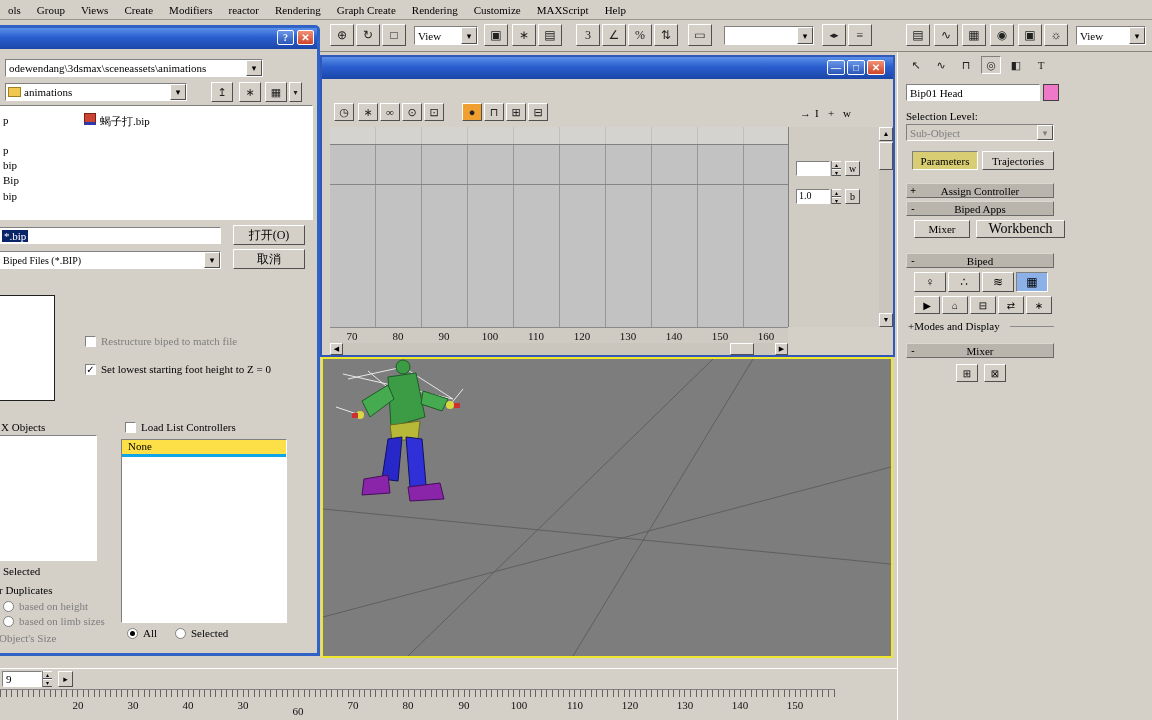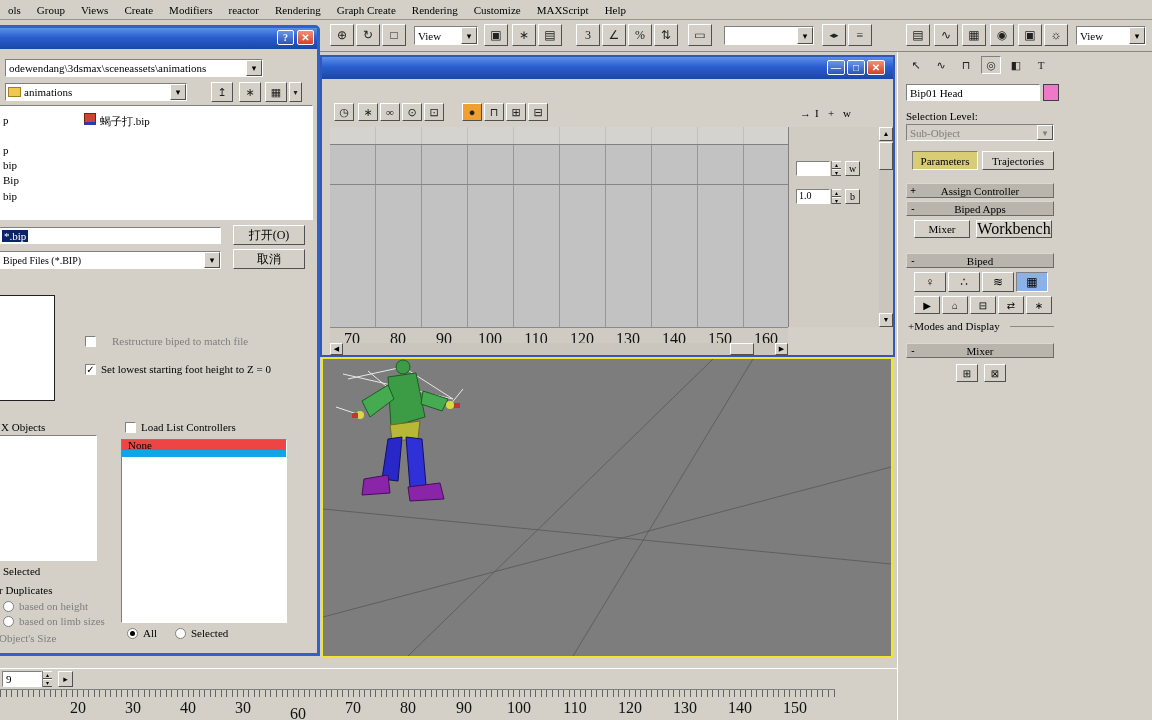--- a/index.html
+++ b/index.html
@@ -26,21 +26,21 @@
 .rollout .rtitle{flex:1;text-align:center;padding-right:12px}
 .chk{width:11px;height:11px;background:#fff;border-top:1px solid #808080;border-left:1px solid #808080;border-right:1px solid #fff;border-bottom:1px solid #fff;font-size:10px;line-height:9px;text-align:center;color:#000}
 .radio{width:11px;height:11px;border-radius:50%;background:#fff;border:1px solid #808080;display:flex;align-items:center;justify-content:center}
 .radio.sel::after{content:"";width:5px;height:5px;border-radius:50%;background:#000}
 .spin{width:10px;display:flex;flex-direction:column;background:#d4d0c8;border-left:1px solid #808080}
 .spin span{height:50%;font-size:6px;line-height:7px;text-align:center;border-top:1px solid #fff;border-bottom:1px solid #505050}
 .lbl{white-space:nowrap;font-size:11px}
 .glbl{white-space:nowrap;font-size:11px;color:#7e7e7e}
 .tickstrip{background:repeating-linear-gradient(90deg,#404040 0,#404040 1px,transparent 1px,transparent 5.52px)}
 .gridv{background-image:repeating-linear-gradient(90deg,transparent 0,transparent 45px,#999690 45px,#999690 46px)}
-.num{position:absolute;transform:translateX(-50%);font-size:16px;color:#111}
+.num{position:absolute;transform:translateX(-50%);font-size:11px;color:#111}
 .scrollbtn{display:flex;align-items:center;justify-content:center;font-size:7px;color:#000}
 </style>
 </head>
 <body>
 
 <div id="root">
 
   <div class="abs menubar" style="left:0;top:0;width:1152px;height:20px">
     <span class="mitem">ols</span>
     <span class="mitem">Group</span>
@@ -209,21 +209,21 @@
 
     <div class="abs rollout" style="left:8px;top:131px;width:148px">
       <span class="pm">+</span>
       <span class="rtitle">Assign Controller</span>
     </div>
     <div class="abs rollout" style="left:8px;top:149px;width:148px">
       <span class="pm">-</span>
       <span class="rtitle">Biped Apps</span>
     </div>
     <div class="abs btn raised" style="left:16px;top:168px;width:56px;height:18px;font-size:11px">Mixer</div>
-    <div class="abs btn raised" style="left:78px;top:168px;width:76px;height:18px;font-size:16px">Workbench</div>
+    <div class="abs btn raised" style="left:78px;top:168px;width:89px;height:18px;font-size:14px">Workbench</div>
 
     <div class="abs rollout" style="left:8px;top:201px;width:148px">
       <span class="pm">-</span>
       <span class="rtitle">Biped</span>
     </div>
     <div class="abs btn raised" style="left:16px;top:220px;width:32px;height:20px">♀</div>
     <div class="abs btn raised" style="left:50px;top:220px;width:32px;height:20px">∴</div>
     <div class="abs btn raised" style="left:84px;top:220px;width:32px;height:20px">≋</div>
     <div class="abs btn sunkeng" style="left:118px;top:220px;width:32px;height:20px;background:#8cb0e8">▦</div>
     <div class="abs btn raised" style="left:16px;top:244px;width:26px;height:18px;font-size:10px">▶</div>
@@ -311,21 +311,21 @@
       <div class="abs btn raised" style="left:234px;top:176px;width:72px;height:20px">打开(O)</div>
 
       <div class="abs combo" style="left:0;top:202px;width:222px;height:18px">
         <span class="ctext" style="font-size:10px">Biped Files (*.BIP)</span>
         <span class="carrow">▾</span>
       </div>
       <div class="abs btn raised" style="left:234px;top:200px;width:72px;height:20px">取消</div>
 
       <div class="abs" style="left:0;top:246px;width:56px;height:106px;background:#fff;border:1px solid #202020"></div>
 
-      <div class="abs" style="left:86px;top:286px;display:flex;align-items:center;gap:16px">
+      <div class="abs" style="left:86px;top:286px;display:flex;align-items:center;gap:5px">
         <span class="chk"></span>
         <span class="glbl">Restructure biped to match file</span>
       </div>
       <div class="abs" style="left:86px;top:314px;display:flex;align-items:center;gap:5px">
         <span class="chk">✓</span>
         <span class="lbl">Set lowest starting foot height to Z = 0</span>
       </div>
 
       <span class="abs lbl" style="left:2px;top:372px">X Objects</span>
       <div class="abs sunken" style="left:0;top:386px;width:98px;height:126px"></div>
@@ -340,21 +340,21 @@
         <span class="radio"></span>
         <span class="glbl">based on limb sizes</span>
       </div>
       <span class="abs glbl" style="left:0;top:583px">Object's Size</span>
 
       <div class="abs" style="left:126px;top:372px;display:flex;align-items:center;gap:5px">
         <span class="chk"></span>
         <span class="lbl">Load List Controllers</span>
       </div>
       <div class="abs sunken" style="left:122px;top:390px;width:166px;height:184px;background:#fff">
-        <div style="height:17px;background:#ef4444;border-bottom:7px solid #0ea5e9;display:flex;align-items:center;padding-left:6px">
+        <div style="height:17px;background:#fde047;border-bottom:3px solid #0ea5e9;display:flex;padding-left:6px">
           <span class="lbl">None</span>
         </div>
       </div>
       <div class="abs" style="left:128px;top:578px;display:flex;align-items:center;gap:5px">
         <span class="radio sel"></span>
         <span class="lbl">All</span>
       </div>
       <div class="abs" style="left:176px;top:578px;display:flex;align-items:center;gap:5px">
         <span class="radio"></span>
         <span class="lbl">Selected</span>

